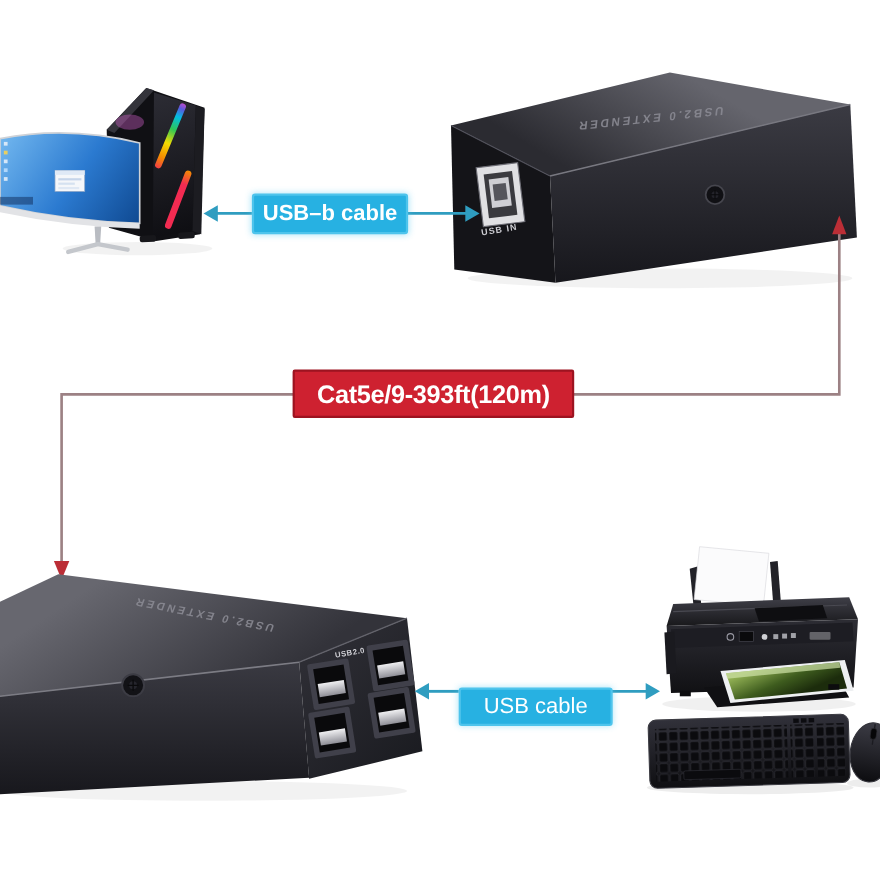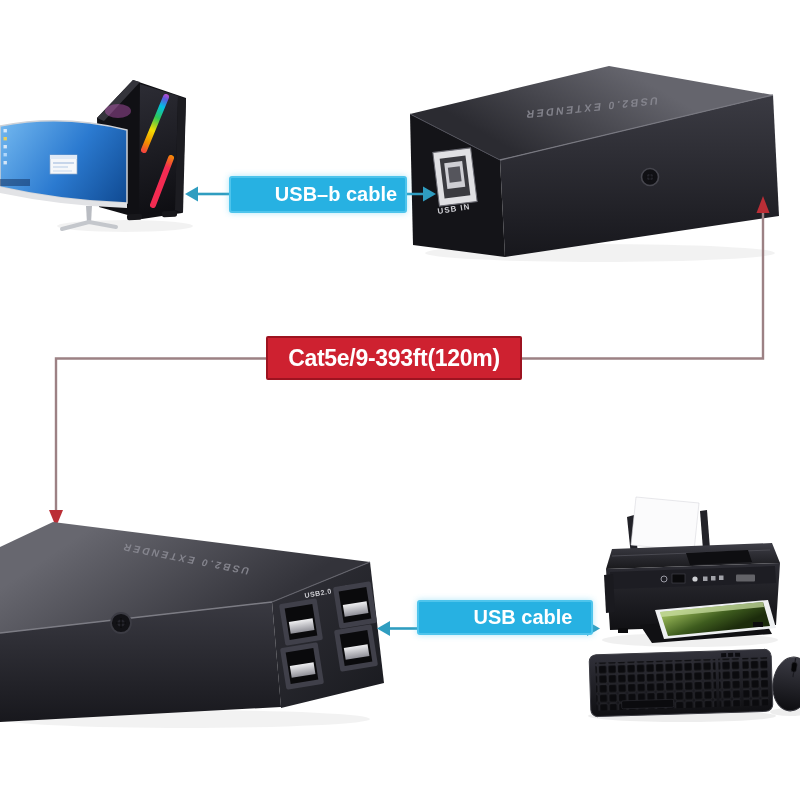--- a/index.html
+++ b/index.html
@@ -12,26 +12,26 @@
   #stage{position:relative;width:800px;height:800px;overflow:hidden;background:#fff;
          font-family:"Liberation Sans",sans-serif;}
   #art{position:absolute;left:0;top:0;}
   .line-teal{stroke:var(--teal-line);stroke-width:2.6;fill:none;}
   .arr-teal{fill:var(--teal-line);stroke:none;}
   .line-red{stroke:var(--red-line);stroke-width:2.4;fill:none;}
   .arr-red{fill:var(--red-arrow);stroke:none;}
   .pill{position:absolute;display:flex;align-items:center;justify-content:center;
         color:var(--label-text);text-align:center;white-space:nowrap;}
   .pill.cyan{background:var(--cyan-label);border:2px solid var(--cyan-border);
-        border-radius:3px;box-shadow:0 0 6px rgba(80,200,240,.45);padding-left:36px;}
+        border-radius:3px;box-shadow:0 0 6px rgba(80,200,240,.45);}
   .pill.red{background:var(--red-label);border:2px solid var(--red-label-border);
         border-radius:2px;}
   #pill-usb-b{left:229px;top:176px;width:138px;height:33px;font-size:20px;font-weight:700;}
   #pill-cat5e{left:266px;top:336px;width:252px;height:40px;font-size:23px;font-weight:700;letter-spacing:-.3px;}
-  #pill-usb{left:417px;top:600px;width:136px;height:31px;font-size:20px;font-weight:700;}
+  #pill-usb{left:417px;top:625px;width:136px;height:31px;font-size:20px;font-weight:400;}
   .lid-text{fill:#8a8a93;font-family:"Liberation Sans",sans-serif;font-weight:700;}
   .port-text{fill:#cfcfd4;font-family:"Liberation Sans",sans-serif;font-weight:700;}
 </style>
 </head>
 <body>
 
 <div id="stage">
 
 <svg id="art" width="800" height="800" viewBox="0 0 800 800">
   <defs>

